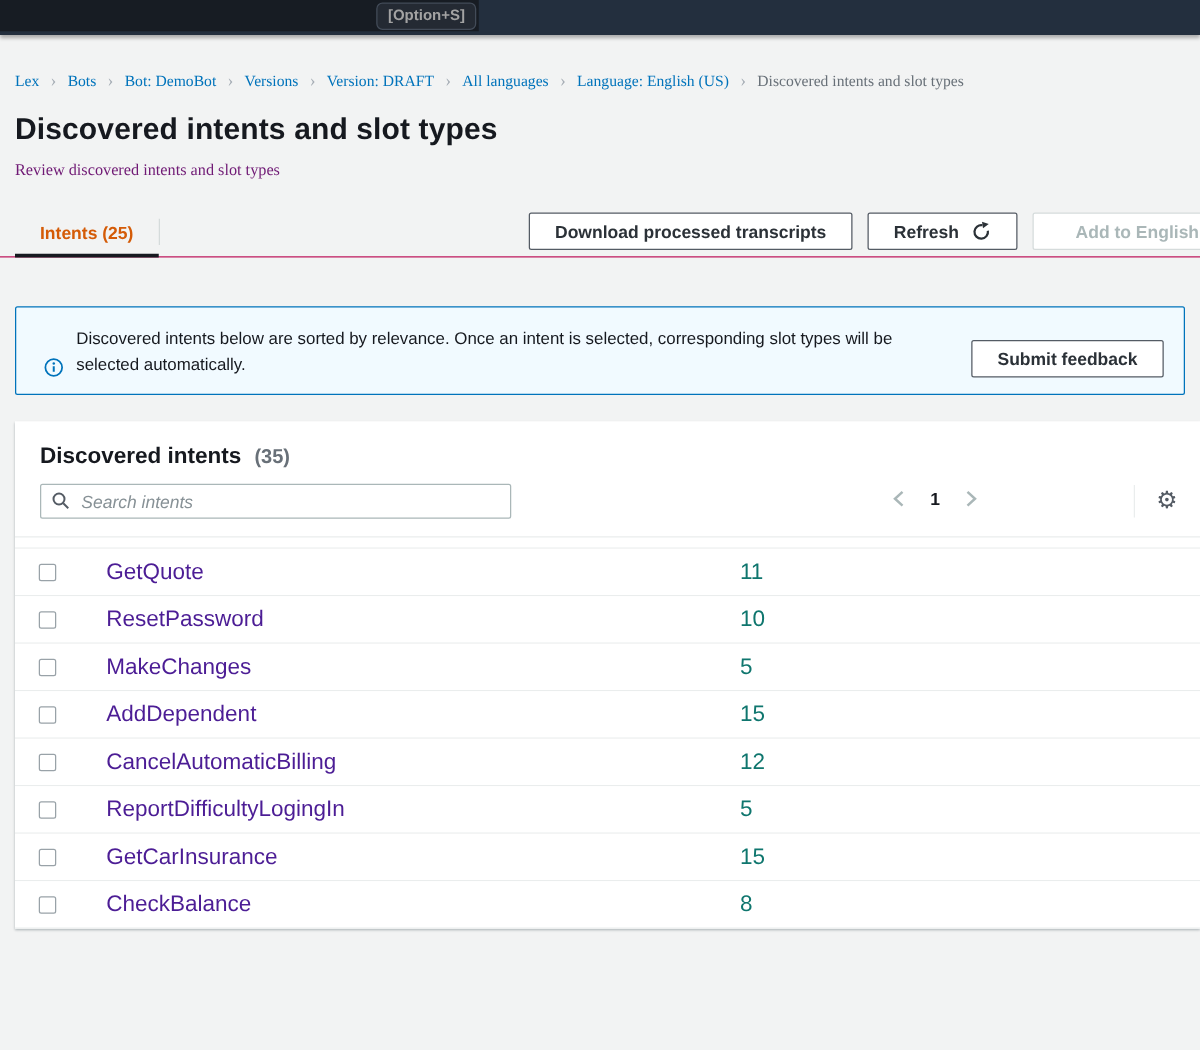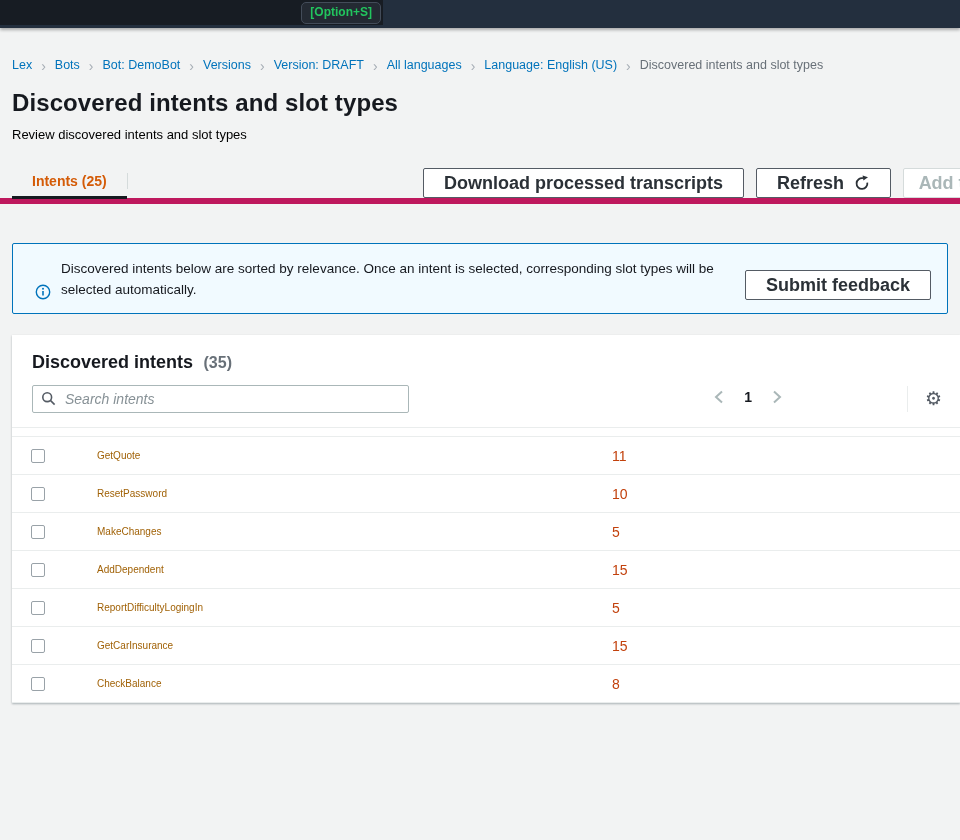--- a/index.html
+++ b/index.html
@@ -17,58 +17,58 @@
     position: relative; height: 28px; background: #232f3e;
     box-shadow: 0 2px 3px rgba(0,0,0,.3);
   }
   .topbar-search {
     position: absolute; left: 0; top: 0; width: 383px; height: 25px;
     background: #171c23; display: flex; align-items: center; justify-content: flex-end;
   }
   .shortcut-badge {
     margin-right: 2px; padding: 2px 8px 3px;
     background: #242a33; border: 1px solid #434c59; border-radius: 5px;
-    color: #22c55e; font-size: 12px; font-weight: 700; line-height: 15px;
+    color: #a3a3a3; font-size: 12px; font-weight: 700; line-height: 15px;
   }
 
   
   .breadcrumb {
-    display: flex; align-items: flex-end; flex-wrap: nowrap;
-    padding: 30px 12px 0; font-size: 12.5px; white-space: nowrap;
+    display: flex; align-items: center; flex-wrap: nowrap;
+    padding: 30px 12px 0; font-size: 12.5px; white-space: nowrap; font-family: Liberation Serif, serif;
   }
   .crumb-link { color: #0073bb; text-decoration: none; cursor: pointer; }
   .crumb-current { color: #687078; }
   .crumb-sep { color: #a6adb5; margin: 0 9px; font-size: 14px; line-height: 12px; }
 
   
   .page-title {
     margin: 17px 12px 0; font-size: 24px; font-weight: 700; color: #16191f;
     letter-spacing: .1px;
   }
-  .page-subtitle { margin: 10px 12px 0; font-size: 13px; color: #000000; }
+  .page-subtitle { margin: 10px 12px 0; font-size: 13px; color: #701a75; font-family: Liberation Serif, serif; }
 
   
   .tabs-row {
     position: relative; margin-top: 26px; height: 36px;
-    border-bottom: 6px solid #be185d; padding-left: 12px;
+    border-bottom: 1px solid #be185d; padding-left: 12px;
     display: flex; align-items: stretch;
   }
   .tab {
     display: flex; align-items: center; padding: 0 20px 2px;
     font-size: 14px; font-weight: 700; color: #545b64; cursor: pointer;
   }
   .tab.active { color: #d45b07; border-bottom: 3px solid #16191f; margin-bottom: -1px; }
   .tab-divider { width: 1px; background: #d5dbdb; margin: 5px 0 9px; }
   .tab-info-link { margin-left: 10px; font-size: 12px; font-weight: 700; color: #0073bb; cursor: pointer; }
 
   .actions { position: absolute; left: 423px; top: 0; display: flex; gap: 12px; }
   .btn {
     height: 30px; background: #fff; border: 1px solid #545b64; border-radius: 2px;
     font-family: "Liberation Sans", sans-serif;
-    font-size: 18px; font-weight: 700; color: #2b3137; padding: 0 20px;
+    font-size: 14px; font-weight: 700; color: #2b3137; padding: 0 20px;
     display: flex; align-items: center; gap: 10px; cursor: pointer; white-space: nowrap;
   }
   .btn.disabled { color: #aab7b8; border-color: #d5dbdb; cursor: default; width: 200px; justify-content: center; }
   .refresh-icon { display: inline-flex; }
 
   
   .banner {
     margin: 39px 12px 0; background: #f1faff; border: 1px solid #0073bb;
     border-radius: 2px; padding: 13px 16px; display: flex; align-items: flex-end;
   }
@@ -109,22 +109,22 @@
   .thead-strip { height: 9px; border-bottom: 1px solid #eaeded; background: #fff; }
 
   .trow {
     position: relative; height: 38px; display: flex; align-items: center;
     border-bottom: 1px solid #eaeded; padding-left: 19px; background: #fff;
   }
   .checkbox {
     width: 14px; height: 14px; border: 1px solid #99a2a8; border-radius: 2px;
     background: #fff; flex: none; cursor: pointer;
   }
-  .intent-link { margin-left: 52px; font-size: 10px; color: #a16207; text-decoration: none; cursor: pointer; }
-  .intent-count { position: absolute; left: 600px; font-size: 14px; color: #c2410c; }
+  .intent-link { margin-left: 40px; font-size: 18px; color: #4c1d95; text-decoration: none; cursor: pointer; }
+  .intent-count { position: absolute; left: 580px; font-size: 18px; color: #0f766e; }
 </style>
 </head>
 <body>
 
 <div id="app">
 
   <div class="topbar">
     <div class="topbar-search">
       <span class="shortcut-badge">[Option+S]</span>
     </div>
@@ -246,20 +246,25 @@
     <a class="intent-link">MakeChanges</a>
     <span class="intent-count">5</span>
   </div>
 
   <div class="trow">
     <span class="checkbox"></span>
     <a class="intent-link">AddDependent</a>
     <span class="intent-count">15</span>
   </div>
 
+  <div class="trow">
+    <span class="checkbox"></span>
+    <a class="intent-link">CancelAutomaticBilling</a>
+    <span class="intent-count">12</span>
+  </div>
 
   <div class="trow">
     <span class="checkbox"></span>
     <a class="intent-link">ReportDifficultyLogingIn</a>
     <span class="intent-count">5</span>
   </div>
 
   <div class="trow">
     <span class="checkbox"></span>
     <a class="intent-link">GetCarInsurance</a>

